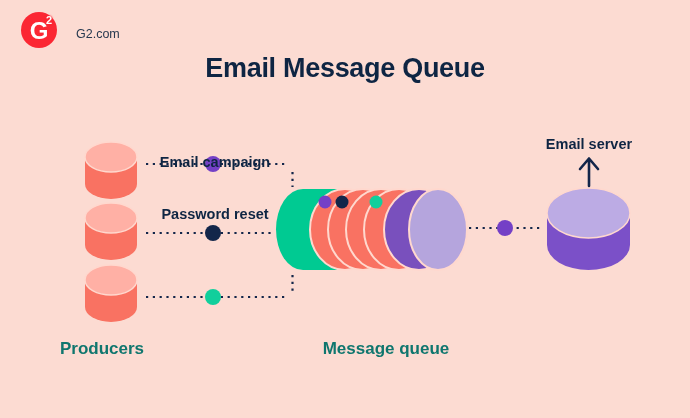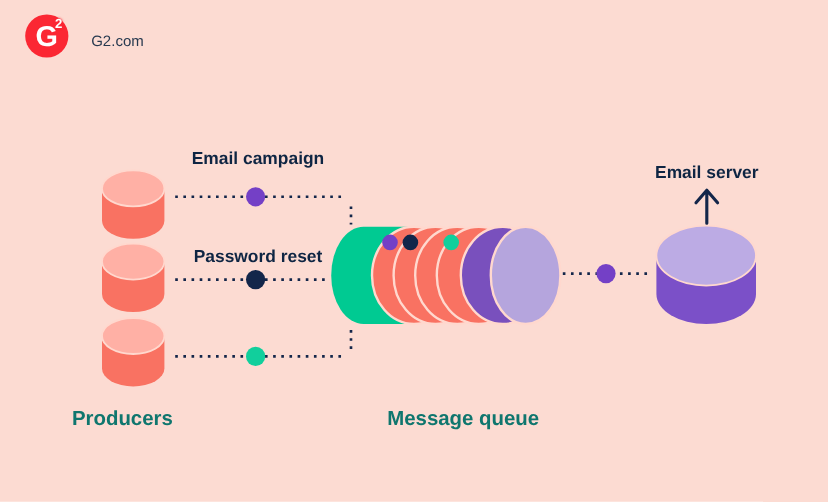--- a/index.html
+++ b/index.html
@@ -30,21 +30,21 @@
   }
   .page-title{
     left:0;top:54px;width:690px;text-align:center;
     font-size:27px;line-height:28px;font-weight:800;color:#0e2543;
     letter-spacing:-0.3px;
   }
   .row-label{
     width:200px;left:115px;text-align:center;
     font-size:14.5px;line-height:16px;font-weight:700;color:#0e2543;
   }
-  .row-label.r1{top:125px;}
+  .row-label.r1{top:154px;}
   .row-label.r2{top:206px;}
   .row-label.r3{top:271px;}
   .server-label{
     left:519px;top:136px;width:140px;text-align:center;
     font-size:14.5px;font-weight:700;color:#0e2543;
   }
   .section-label{
     top:339px;text-align:center;
     font-size:17px;font-weight:800;color:#0f766e;
   }
@@ -107,20 +107,21 @@
 
     <path d="M580,169 L589,158.5 L598,169 M589,161 V186" fill="none" stroke="#13264a" stroke-width="2.6" stroke-linecap="round" stroke-linejoin="round"></path>
   </svg>
 
   <div class="abs logo-badge">
     <div class="logo-g">G</div>
     <div class="logo-2">2</div>
   </div>
   <div class="abs site-text">G2.com</div>
 
+  <div class="abs page-title">Email Message Queue</div>
 
   <div class="abs row-label r1">Email campaign</div>
   <div class="abs row-label r2">Password reset</div>
 
   <div class="abs server-label">Email server</div>
 
   <div class="abs section-label producers">Producers</div>
   <div class="abs section-label queue">Message queue</div>
 
 </div>

